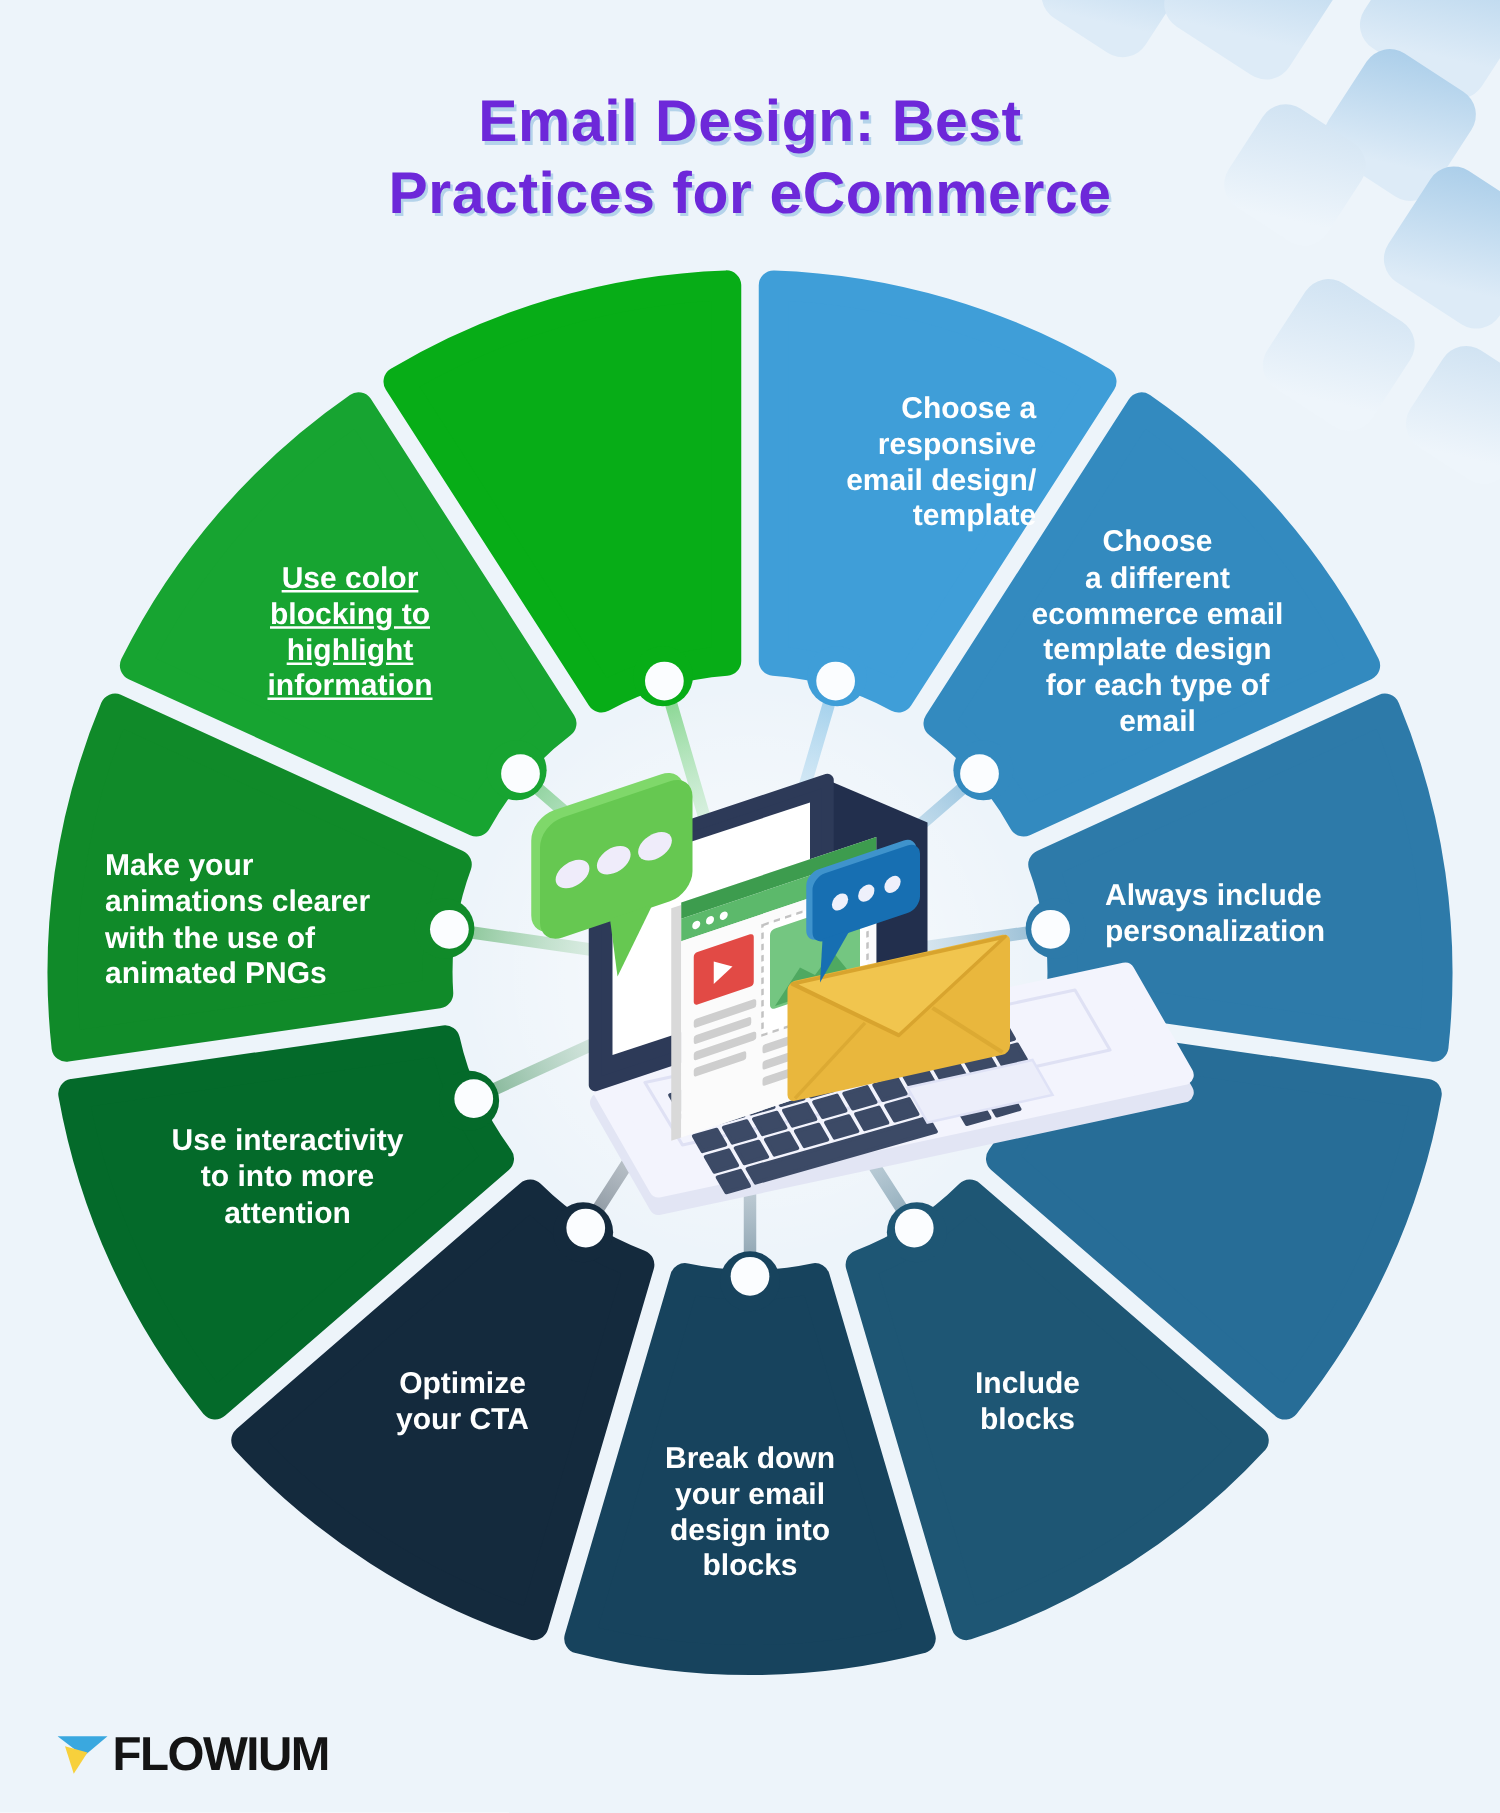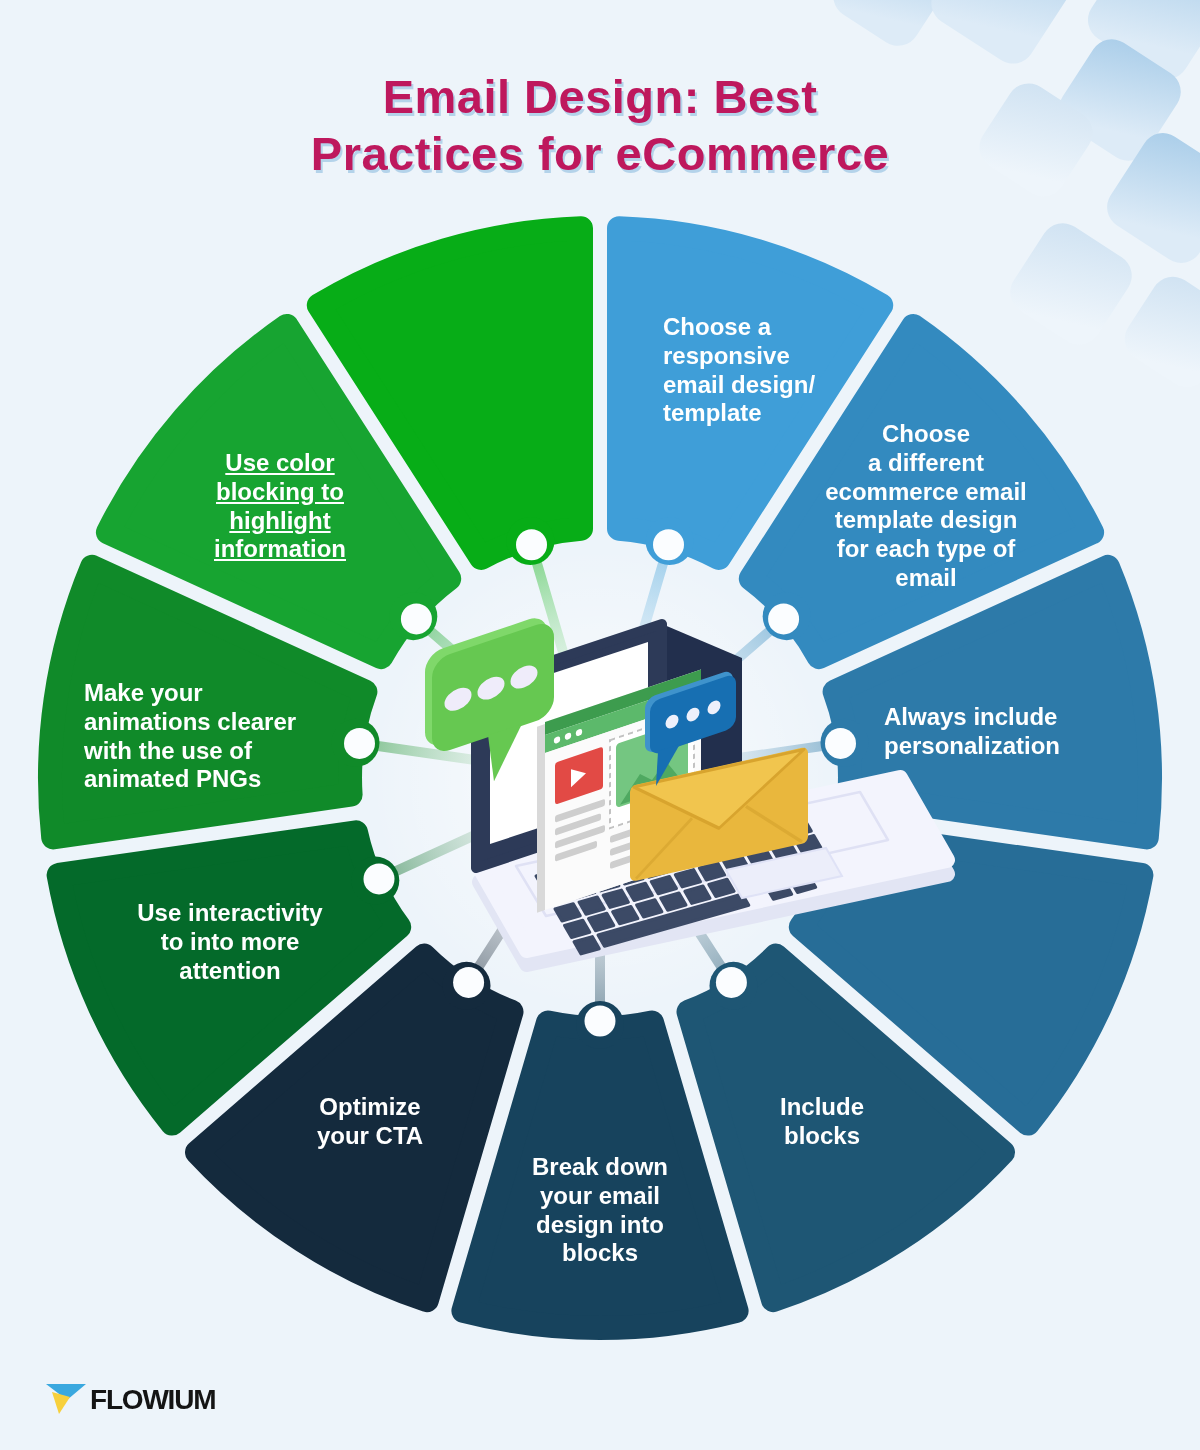--- a/index.html
+++ b/index.html
@@ -5,31 +5,31 @@
   html,body{margin:0;padding:0;}
   #page{
     position:relative;width:1200px;height:1450px;overflow:hidden;
     background:#edf4fa;font-family:"Liberation Sans",sans-serif;
   }
   .decor{position:absolute;border-radius:22px;transform:rotate(33deg);z-index:0;}
   .decor.strong{background:linear-gradient(160deg,#a9cde9 0%,#ddebf7 75%);}
   .decor.light{background:linear-gradient(160deg,#cfe2f2 0%,#eef5fb 80%);}
   #page-title{
     position:absolute;left:0;top:68px;width:1200px;text-align:center;
-    font-size:47px;line-height:1.22;font-weight:800;color:#be185d;
+    font-size:47px;line-height:1.22;font-weight:800;color:#6d28d9;
     white-space:pre-line;z-index:3;letter-spacing:.5px;
     text-shadow:2px 3px 0 rgba(110,170,214,.45);
   }
   #wheel-svg{position:absolute;left:0;top:0;z-index:1;}
   .seg-label{
     position:absolute;z-index:2;color:#ffffff;font-weight:700;
     font-size:24px;line-height:1.2;white-space:pre-line;
   }
   #brand{position:absolute;left:46px;top:1383px;display:flex;align-items:center;z-index:3;}
-  #brand-text{font-size:28px;font-weight:700;color:#141414;letter-spacing:-1.2px;margin-left:2px;}
+  #brand-text{font-size:38px;font-weight:700;color:#141414;letter-spacing:-1.2px;margin-left:2px;}
 </style>
 </head>
 <body>
 
 <div id="page">
   <div id="page-title">Email Design: Best
 Practices for eCommerce</div>
   <div id="brand">
     <svg width="42" height="34" viewBox="0 0 42 34">
       <polygon points="0,1 40,1 21,17" fill="#3aa8df"></polygon>
@@ -248,21 +248,21 @@
     <g transform="translate(650,702) skewY(-18.6)">
       <rect x="-5" y="-5" width="88" height="56" rx="10" fill="#3f93cc"></rect>
       <rect x="0" y="0" width="86" height="54" rx="10" fill="#176fb2"></rect>
       <polygon points="8,52 30,52 6,86" fill="#176fb2"></polygon>
       <circle cx="22" cy="27" r="6.5" fill="#eef0fb"></circle>
       <circle cx="43" cy="27" r="6.5" fill="#eef0fb"></circle>
       <circle cx="64" cy="27" r="6.5" fill="#eef0fb"></circle>
     </g>
   </g>
   </svg>
-    <div class="seg-label" style="left: 663px; top: 313px; width: 230px; text-align: left;">Choose a
+    <div class="seg-label" style="left: 599px; top: 313px; width: 230px; text-align: right;">Choose a
 responsive
 email design/
 template</div>
     <div class="seg-label" style="left: 884px; top: 703px; width: 230px; text-align: left;">Always include
 personalization</div>
     <div class="seg-label" style="left: 797px; top: 420px; width: 258px; text-align: center;">Choose
 a different
 ecommerce email
 template design
 for each type of

